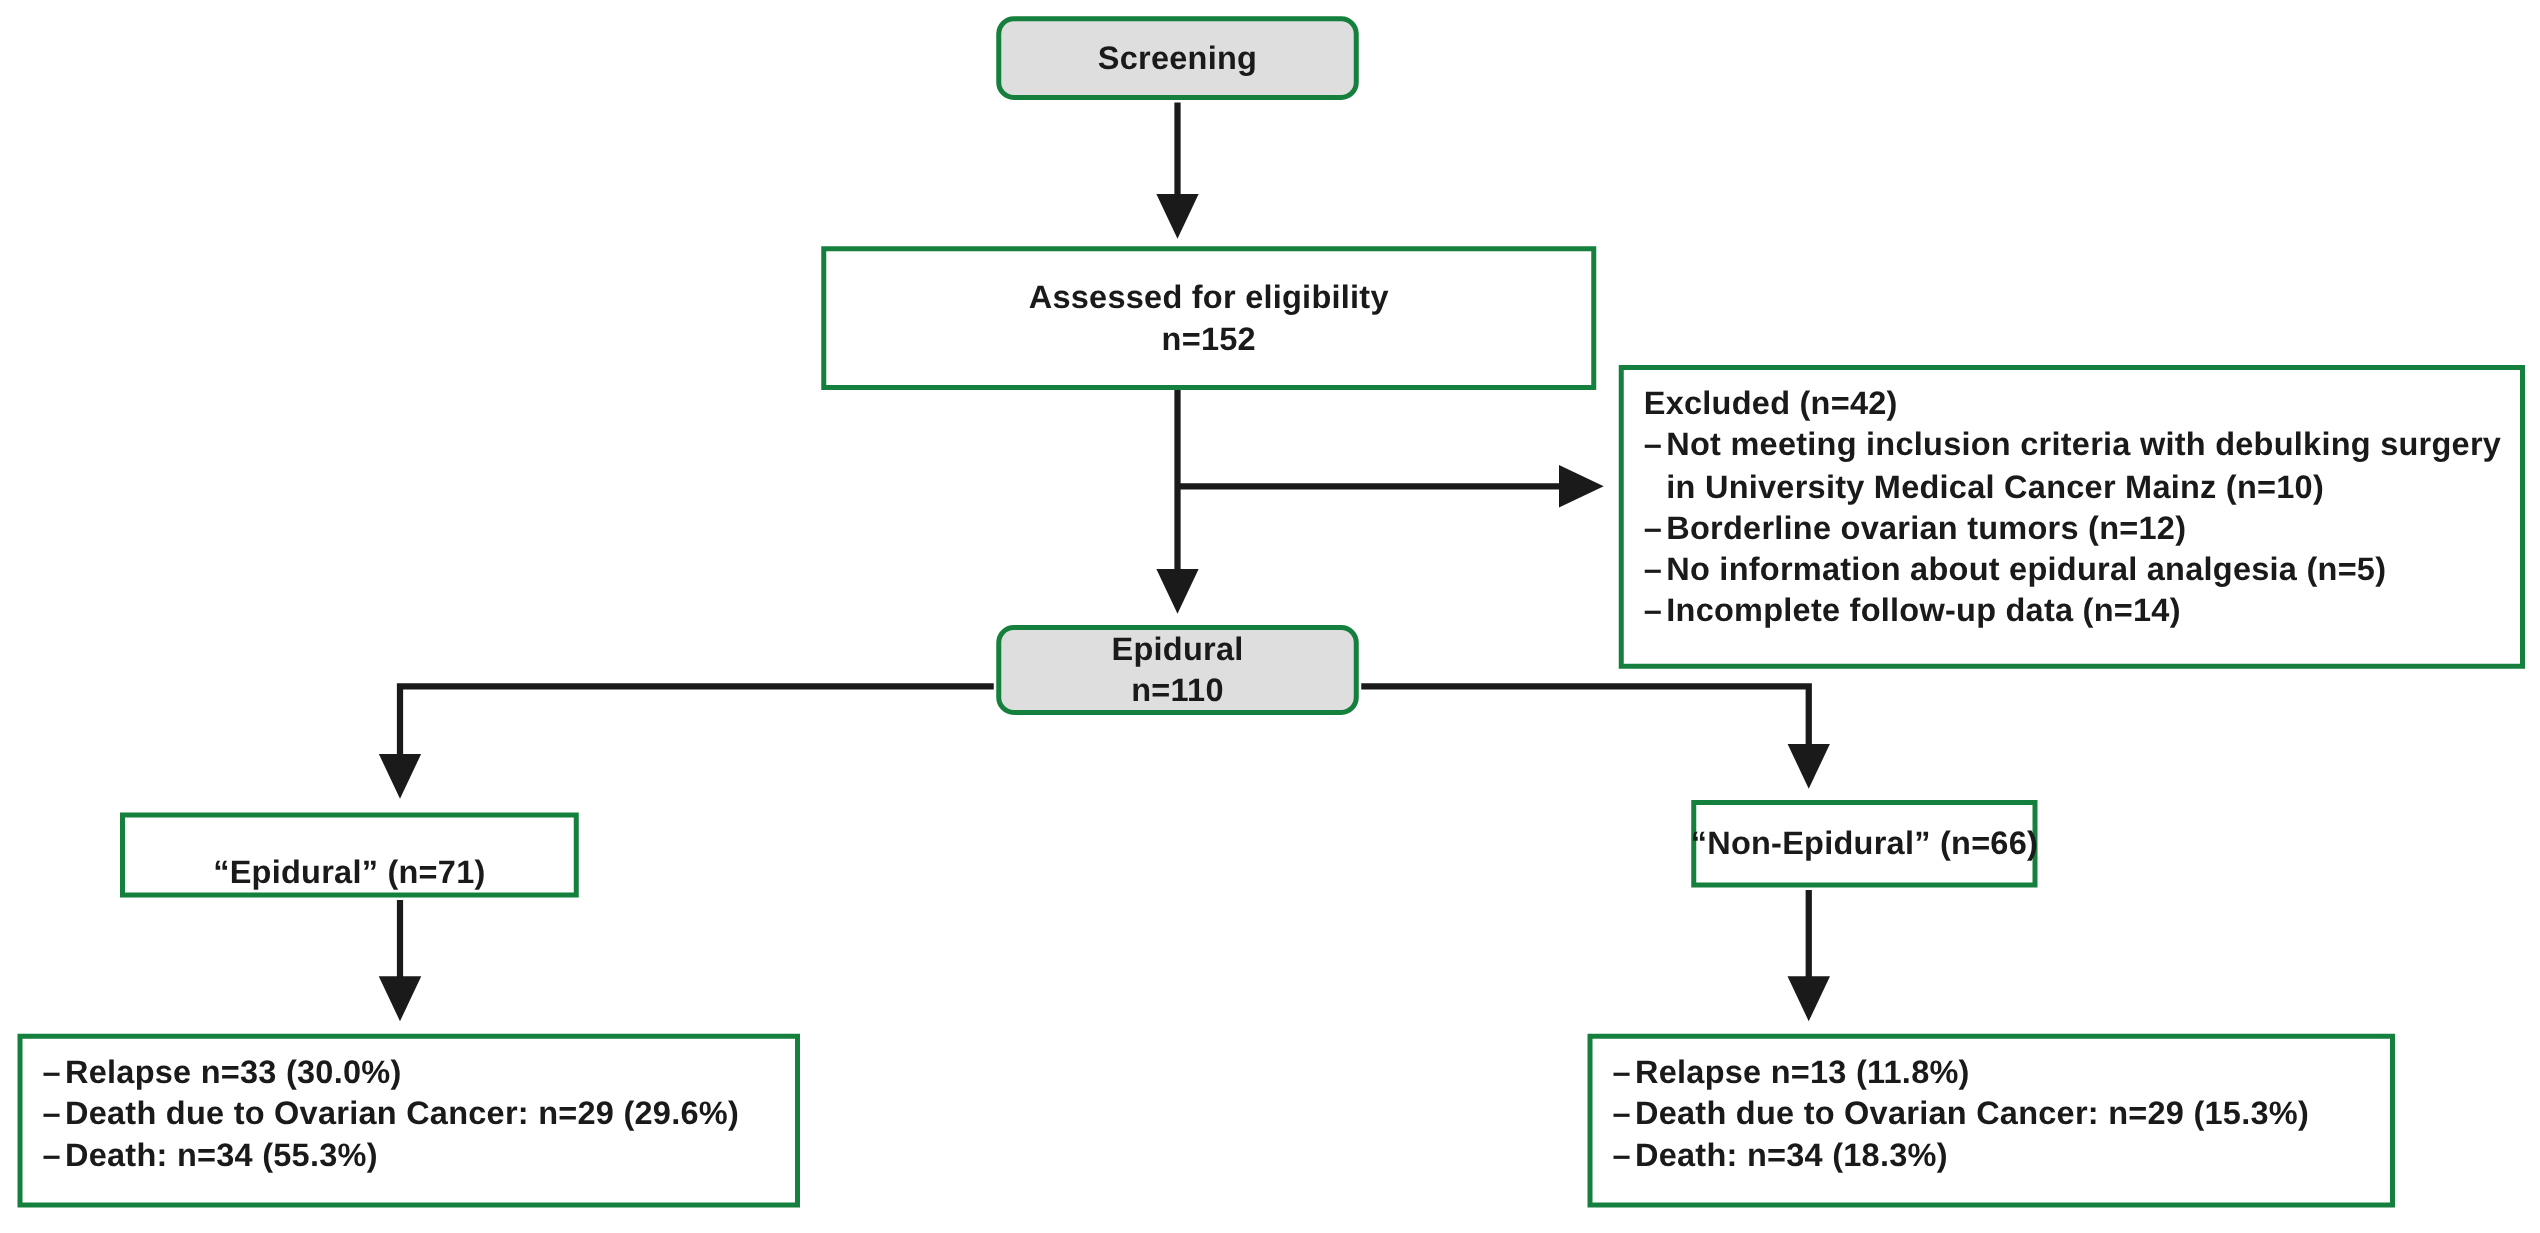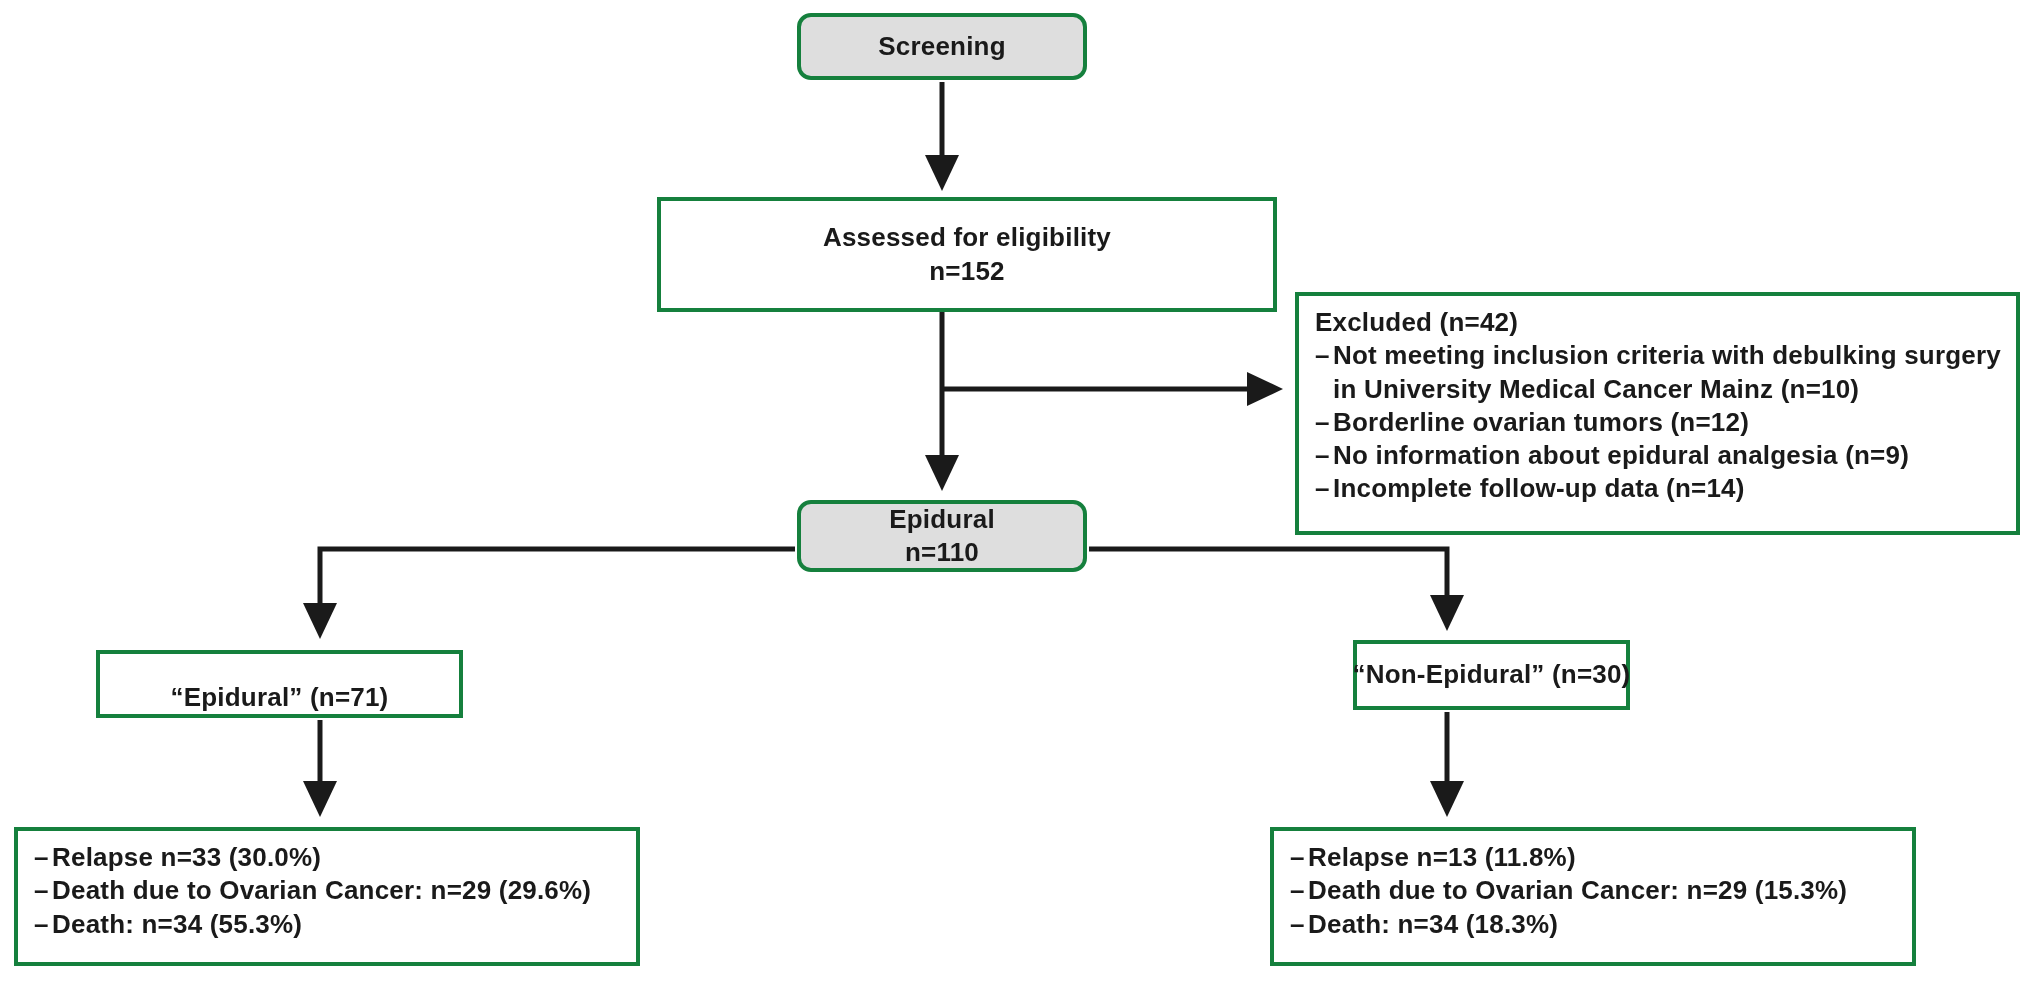--- a/index.html
+++ b/index.html
@@ -133,40 +133,40 @@
       </span>
     </div>
 
     <div class="bullet-row">
       <span class="dash">–</span>
       <span class="bullet-text">Borderline ovarian tumors (n=12)</span>
     </div>
 
     <div class="bullet-row">
       <span class="dash">–</span>
-      <span class="bullet-text">No information about epidural analgesia (n=9)</span>
+      <span class="bullet-text">No information about epidural analgesia (n=5)</span>
     </div>
 
     <div class="bullet-row">
       <span class="dash">–</span>
       <span class="bullet-text">Incomplete follow-up data (n=14)</span>
     </div>
   </div>
 
   <div class="node shaded" style="left:797px; top:500px; width:290px; height:72px;">
     <span class="line">Epidural</span>
     <span class="line">n=110</span>
   </div>
 
   <div class="node" style="left:96px; top:650px; width:367px; height:68px;justify-content:flex-end;">
     <span class="line">“Epidural” (n=71)</span>
   </div>
 
   <div class="node" style="left:1353px; top:640px; width:277px; height:70px;">
-    <span class="line">“Non-Epidural” (n=30)</span>
+    <span class="line">“Non-Epidural” (n=66)</span>
   </div>
 
   <div class="node listbox" style="left:14px; top:827px; width:626px; height:139px;">
     <div class="bullet-row">
       <span class="dash">–</span>
       <span class="bullet-text">Relapse n=33 (30.0%)</span>
     </div>
     <div class="bullet-row">
       <span class="dash">–</span>
       <span class="bullet-text">Death due to Ovarian Cancer: n=29 (29.6%)</span>

